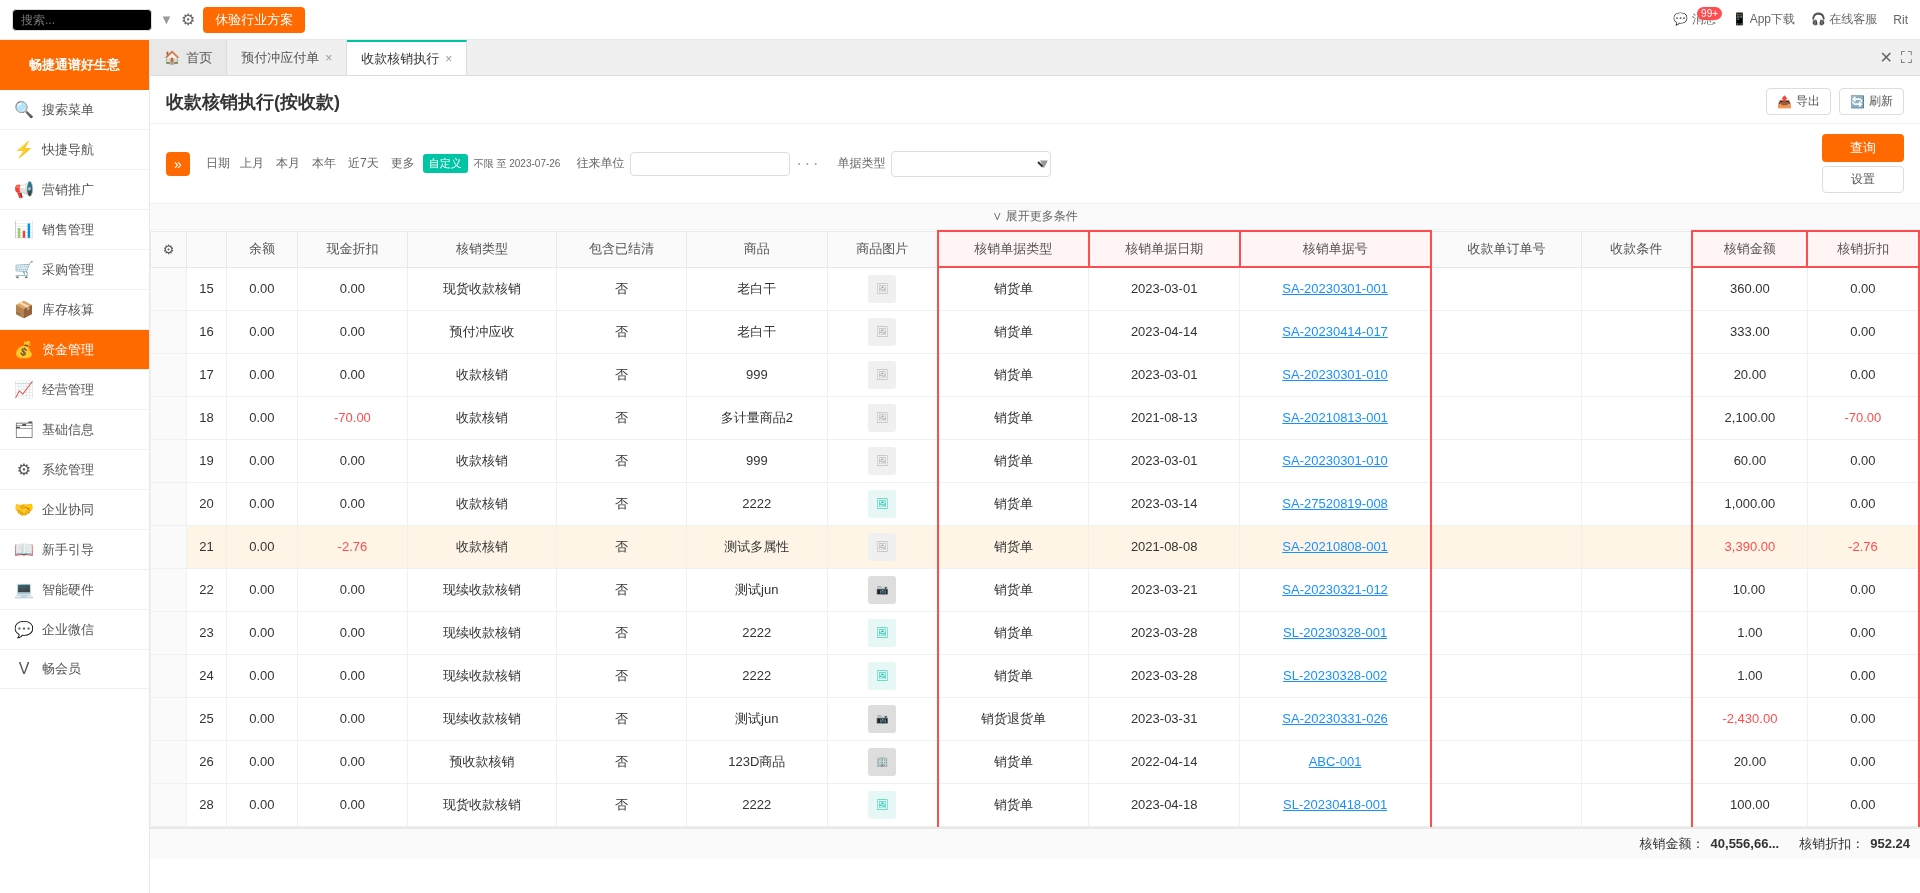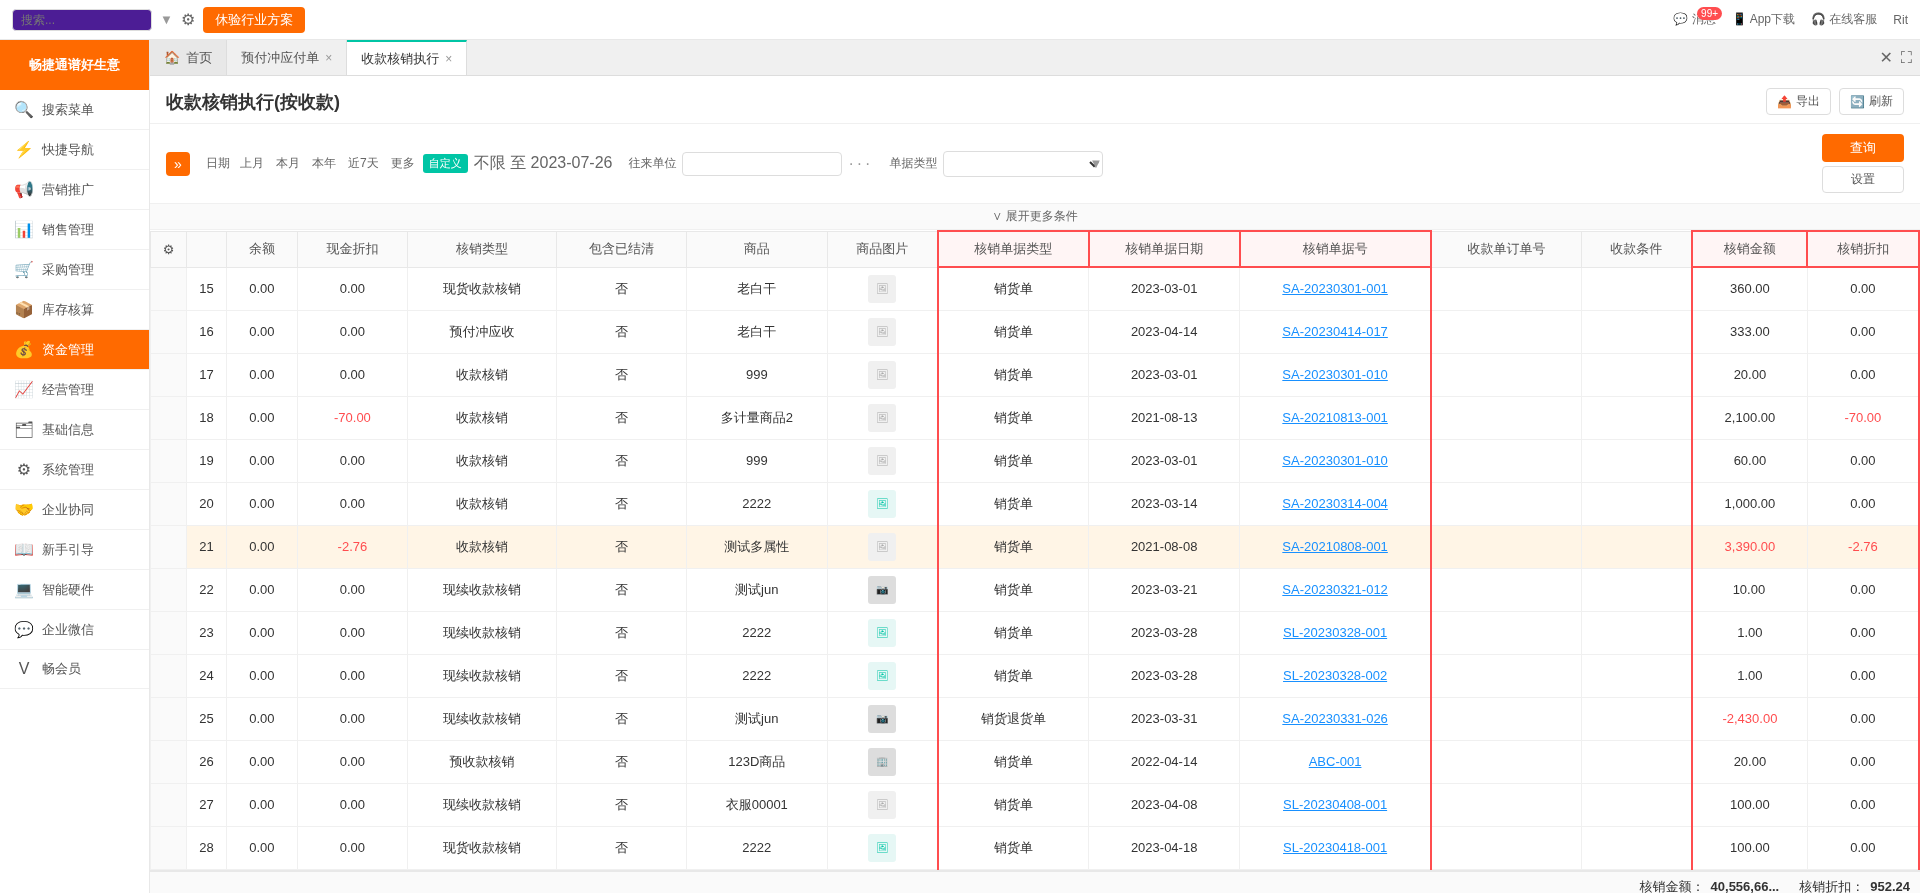--- a/index.html
+++ b/index.html
@@ -27,21 +27,21 @@
       cursor: pointer;
       font-size: 13px;
       font-family: Liberation Serif, serif;
     }
     .top-bar-input {
       border: 1px solid #ddd;
       border-radius: 4px;
       padding: 3px 8px;
       font-size: 12px;
       color: #999;
-      background: #4c1d95;
+      background: #000000;
       width: 140px;
     }
     .top-badge {
       background: #ff4d4f;
       color: #fff;
       border-radius: 10px;
       font-size: 10px;
       padding: 1px 4px;
       position: absolute;
       top: -4px;
@@ -168,21 +168,21 @@
       font-size: 14px;
       display: flex;
       align-items: center;
       justify-content: center;
     }
     .filter-group { display: flex; align-items: center; gap: 6px; }
     .filter-label { color: #666; font-size: 12px; }
     .filter-date { display: flex; align-items: center; gap: 4px; }
     .date-link { color: #666; font-size: 12px; cursor: pointer; padding: 2px 4px; }
     .date-custom { color: #fff; background: #00c5a5; border-radius: 3px; padding: 2px 6px; font-size: 11px; cursor: pointer; }
-    .filter-date-range { color: #666; font-size: 16px; }
+    .filter-date-range { color: #666; font-size: 10px; }
     .filter-input {
       border: 1px solid #ddd;
       border-radius: 4px;
       padding: 4px 8px;
       font-size: 12px;
       width: 160px;
       color: #333;
     }
     .filter-select {
       border: 1px solid #ddd;
@@ -582,21 +582,21 @@
       <td class="settings-icon-cell"></td>
       <td>20</td>
       <td>0.00</td>
       <td>0.00</td>
       <td>收款核销</td>
       <td>否</td>
       <td>2222</td>
       <td style="text-align:center;"><div class="img-placeholder img-placeholder-green">🖼</div></td>
       <td style="border-left:2px solid #ff4d4f;">销货单</td>
       <td>2023-03-14</td>
-      <td class="link-text" style="border-right:2px solid #ff4d4f;">SA-20230314-004</td>
+      <td class="link-text" style="border-right:2px solid #ff4d4f;">SA-27520819-008</td>
       <td></td>
       <td></td>
       <td style="border-left:2px solid #ff4d4f;  ">1,000.00</td>
       <td style="border-right:2px solid #ff4d4f; ">0.00</td>
     </tr>
               <tr style="background: rgb(255, 245, 230);">
       <td class="settings-icon-cell"></td>
       <td>21</td>
       <td>0.00</td>
       <td style="color:#ff4d4f;">-2.76</td>
@@ -688,37 +688,20 @@
       <td>预收款核销</td>
       <td>否</td>
       <td>123D商品</td>
       <td style="text-align:center;"><div class="img-placeholder ">🏢</div></td>
       <td style="border-left:2px solid #ff4d4f;">销货单</td>
       <td>2022-04-14</td>
       <td class="link-text" style="border-right:2px solid #ff4d4f;">ABC-001</td>
       <td></td>
       <td></td>
       <td style="border-left:2px solid #ff4d4f;  ">20.00</td>
-      <td style="border-right:2px solid #ff4d4f; ">0.00</td>
-    </tr>
-              <tr>
-      <td class="settings-icon-cell"></td>
-      <td>27</td>
-      <td>0.00</td>
-      <td>0.00</td>
-      <td>现续收款核销</td>
-      <td>否</td>
-      <td>衣服00001</td>
-      <td style="text-align:center;"><div class="img-placeholder img-placeholder-gray">🖼</div></td>
-      <td style="border-left:2px solid #ff4d4f;">销货单</td>
-      <td>2023-04-08</td>
-      <td class="link-text" style="border-right:2px solid #ff4d4f;">SL-20230408-001</td>
-      <td></td>
-      <td></td>
-      <td style="border-left:2px solid #ff4d4f;  ">100.00</td>
       <td style="border-right:2px solid #ff4d4f; ">0.00</td>
     </tr>
               <tr>
       <td class="settings-icon-cell"></td>
       <td>28</td>
       <td>0.00</td>
       <td>0.00</td>
       <td>现货收款核销</td>
       <td>否</td>
       <td>2222</td>

